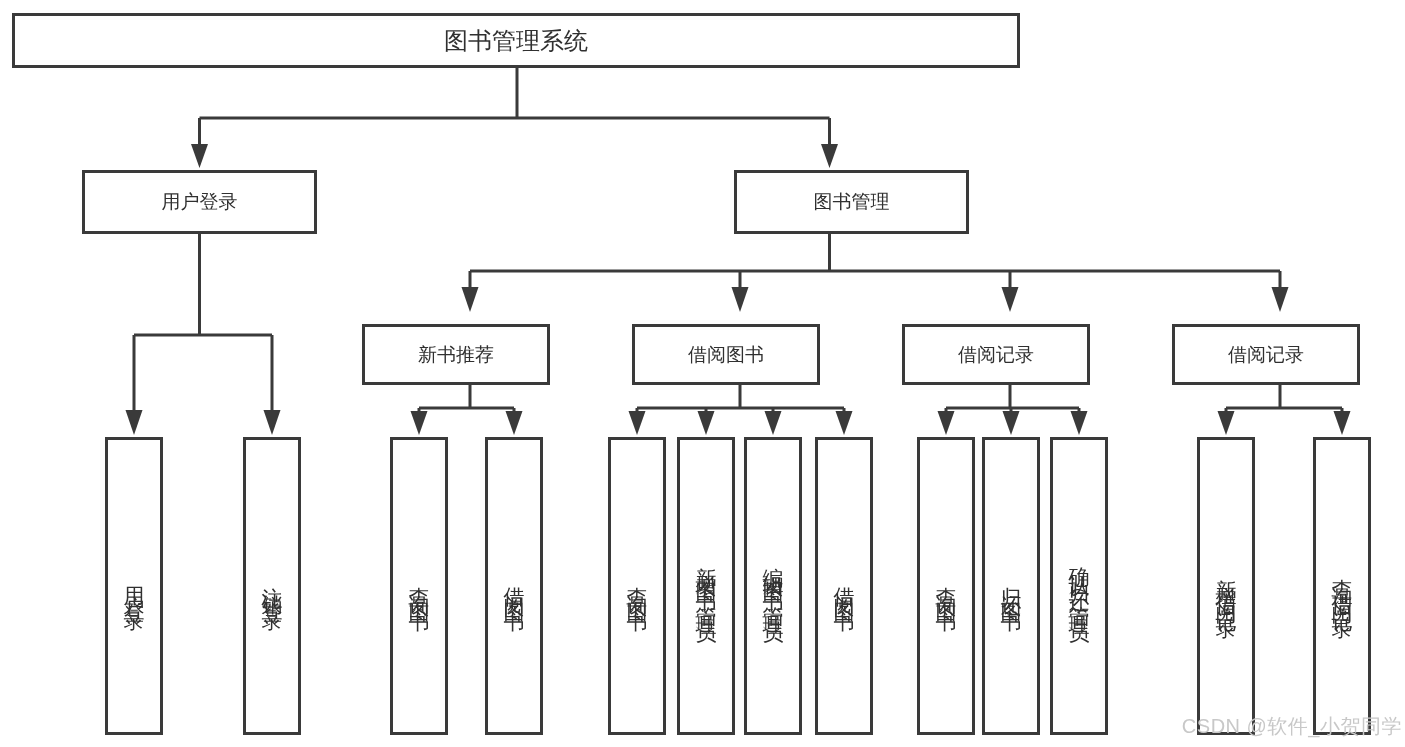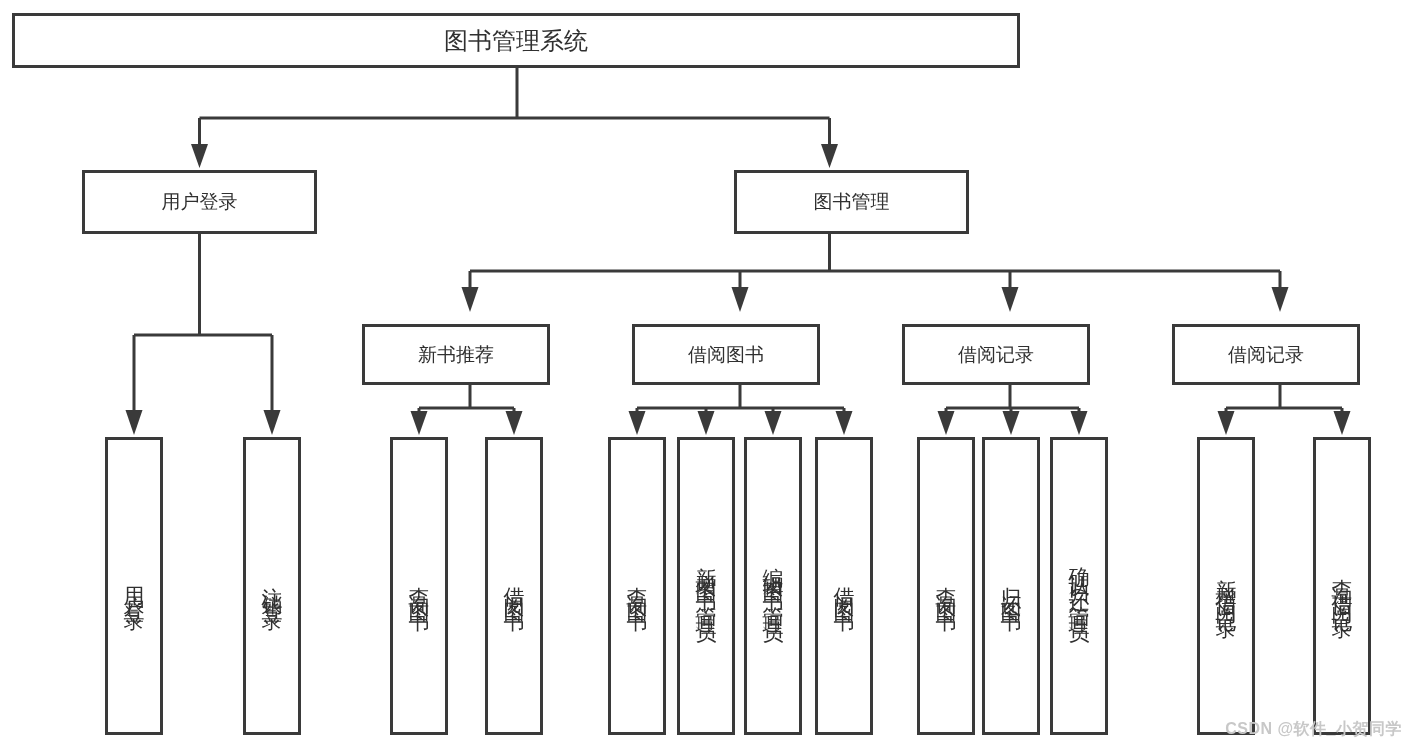--- a/index.html
+++ b/index.html
@@ -27,21 +27,21 @@
   .root{left:12px;top:13px;width:1008px;height:55px;font-size:24px;}
   .l2{top:170px;width:235px;height:64px;font-size:19px;}
   .l3{top:324px;width:188px;height:61px;font-size:19px;}
   .vbox{
     top:437px;width:58px;height:298px;
     writing-mode:vertical-rl;text-orientation:mixed;
     font-size:21px;letter-spacing:8px;line-height:1.05;
   }
   .watermark{
     position:absolute;right:3px;bottom:7px;
-    font-size:16px;color:var(--watermark);letter-spacing:0.5px;font-weight:bold;
+    font-size:20px;color:var(--watermark);letter-spacing:0.5px;
   }
 </style>
 </head>
 <body>
 
 <svg class="connectors" width="1405" height="747" viewBox="0 0 1405 747">
   <g>
     <path d="M517,68 V118 M199.5,118 H829.5 M199.5,118 V148 M829.5,118 V148"></path>
     <polygon points="191,144 208,144 199.5,168"></polygon>
     <polygon points="821,144 838,144 829.5,168"></polygon>

